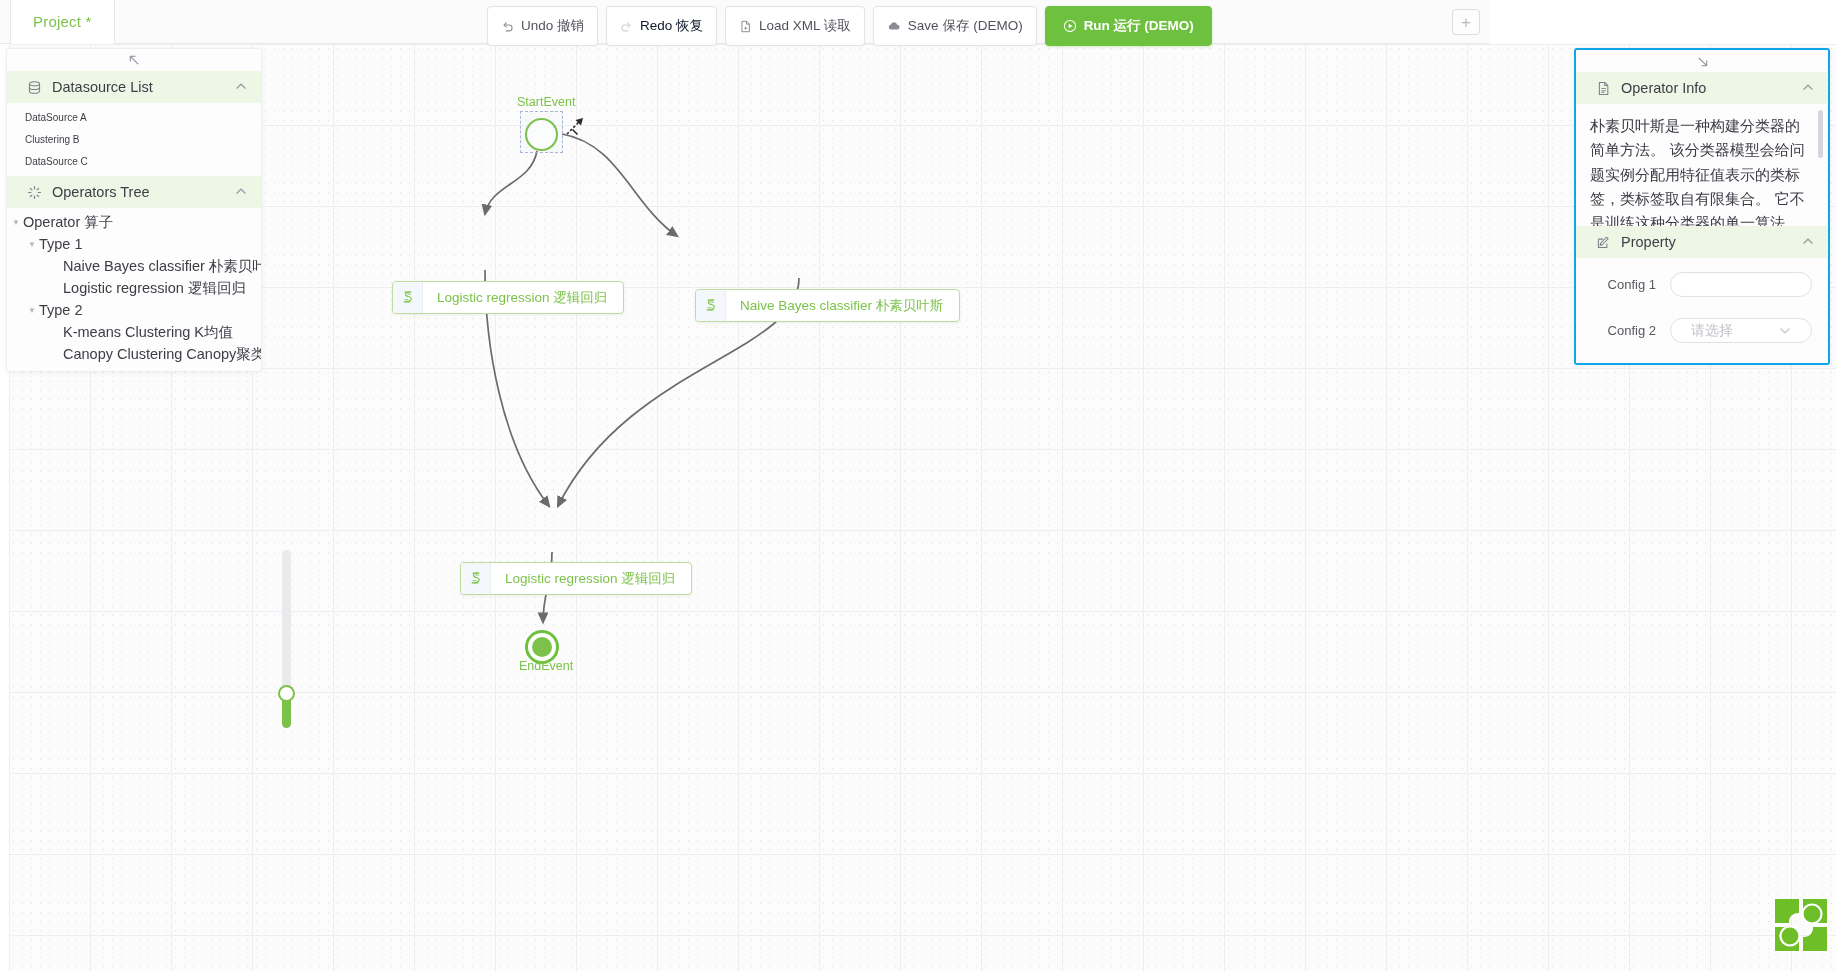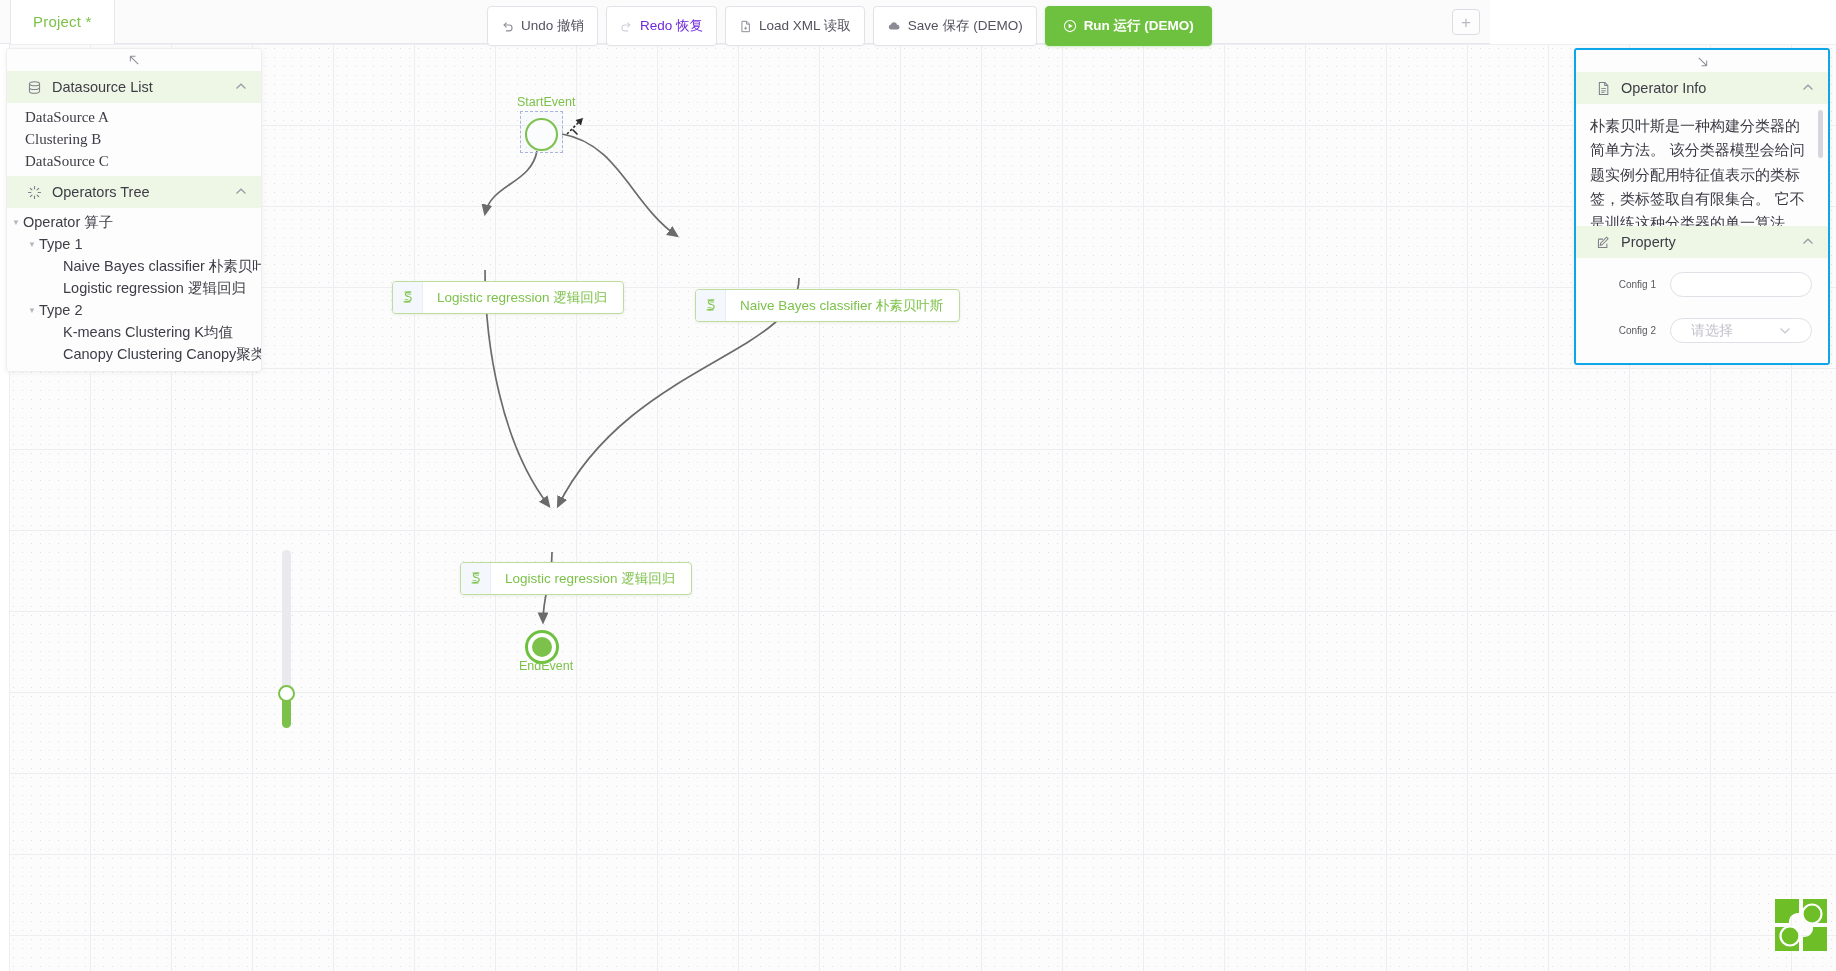--- a/index.html
+++ b/index.html
@@ -113,24 +113,23 @@
     display: inline-flex; align-items: center; justify-content: center;
     color: #7e7e8b;
   }
   .section-head .sh-label { flex: 1; }
   .section-head .sh-caret { color: #9a9aa6; font-size: 11px; }
 
   .ds-item {
     height: 22px;
     display: flex; align-items: center;
     padding-left: 18px;
-    font-size: 15px;
+    font-size: 10px;
     color: #3d3d46;
     cursor: pointer;
-    font-family: Liberation Serif, serif;
   }
 
   .tree { padding: 3px 0 6px 0; }
   .tree-row {
     display: flex; align-items: center;
     height: 22px;
     font-size: 14.5px;
     color: #3d3d46;
     cursor: pointer;
     white-space: nowrap;
@@ -164,21 +163,21 @@
     gap: 7px;
     background: #ffffff;
     border: 1px solid #e2e2e8;
     border-radius: 4px;
     font-size: 13.5px;
     color: #53535e;
     cursor: pointer;
     white-space: nowrap;
     box-shadow: 0 1px 2px rgba(90,90,110,0.04);
   }
-  .tbtn.disabled { color: #6d28d9; cursor: default; text-align: center; }
+  .tbtn.disabled { color: #0f172a; cursor: default; text-align: center; }
   .tbtn.disabled .tb-icon { color: #cfcfd8; }
   .tbtn .tb-icon {
     display: inline-flex; align-items: center; justify-content: center;
     color: #8b8b96;
     font-size: 13px;
     line-height: 1;
   }
   .tbtn.primary {
     background: #6ec13f;
     border-color: #6ec13f;
@@ -234,21 +233,21 @@
   .prop-row {
     display: flex;
     align-items: center;
     margin-bottom: 21px;
   }
   .prop-row:last-child { margin-bottom: 4px; }
   .prop-label {
     width: 86px;
     text-align: right;
     padding-right: 14px;
-    font-size: 10px;
+    font-size: 13px;
     color: #58585f;
   }
   .prop-ctrl {
     flex: 1;
     height: 25px;
     border: 1px solid #e0e0e6;
     border-radius: 16px;
     background: #ffffff;
     display: flex;
     align-items: center;

